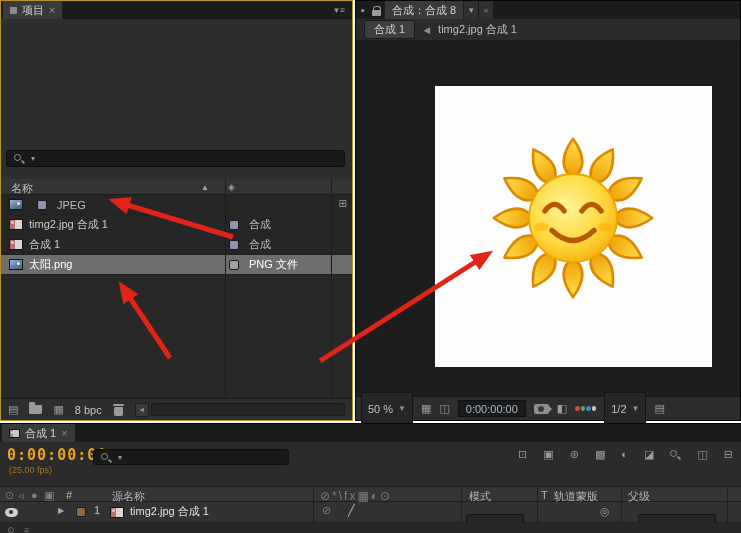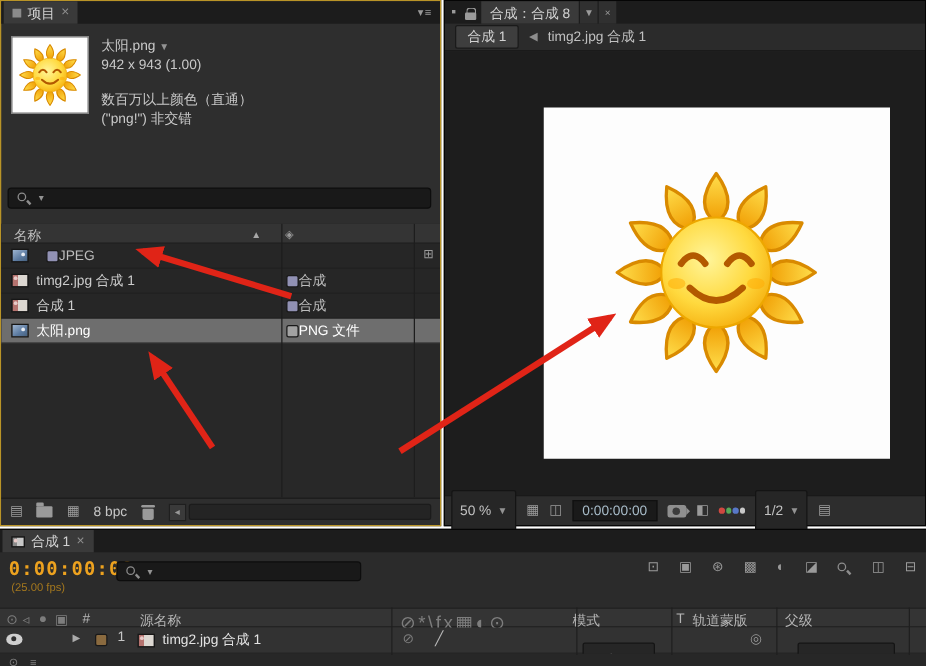--- a/index.html
+++ b/index.html
@@ -60,21 +60,21 @@
   .phead .h-name{position:absolute;left:10px;top:2px}
   .phead .sort{position:absolute;left:200px;top:4px;font-size:8px;color:#a8a8a8}
   .phead .h-label{position:absolute;left:227px;top:3px;color:#9a9a9a;font-size:9px}
   .phead .h-type{position:absolute;left:246px;top:16px}
   .prow{position:relative;height:20px;border-bottom:1px solid #212121;display:flex;align-items:center;background:#262626}
   .prow.sel{background:#6e6e6e}
   .prow.sel .nm,.prow.sel .tp{color:#fff}
   .ric{margin-left:8px}
   .nm{margin-left:6px;width:186px;color:#cccccc;white-space:nowrap;overflow:hidden}
   .prow .chip{margin-left:14px}
-  .tp{color:#bdbdbd;white-space:nowrap}
+  .tp{margin-left:10px;color:#bdbdbd;white-space:nowrap}
   .rowend{position:absolute;right:5px;top:4px;font-size:10px}
   .colline{position:absolute;top:0;bottom:0;width:1px;background:#1d1d1d}
   #proj-footer{position:absolute;left:0;right:0;bottom:0;height:22px;background:#2e2e2e;border-top:1px solid #191919;display:flex;align-items:center;gap:11px;padding:0 7px}
   .hscroll{flex:1;display:flex;align-items:center;gap:2px}
   .sbtn{width:14px;height:14px;background:#3a3a3a;border:1px solid #1f1f1f;color:#999;font-size:8px;display:flex;align-items:center;justify-content:center}
   .track{flex:1;height:13px;background:#242424;border:1px solid #1b1b1b;border-radius:2px}
 
   
   #comp{position:absolute;left:355px;top:0;width:386px;height:421px;background:#282828;border:1px solid #050505}
   #comp-crumbs{position:absolute;left:0;right:0;top:18px;height:22px;background:#2b2b2b;display:flex;align-items:center;gap:8px;padding:0 8px;border-bottom:1px solid #1a1a1a}
@@ -150,34 +150,20 @@
   <section id="project">
     <div class="tabbar">
       <div class="tab">
         <span class="tabsq"></span>
         <span>项目</span>
         <span class="x">×</span>
       </div>
       <span class="panelmenu">▾≡</span>
     </div>
 
-    <div class="proj-preview">
-      <div class="thumb">
-        <svg viewBox="-100 -100 200 200">
-            <use href="#sunArt"></use>
-          </svg>
-      </div>
-      <div class="pinfo">
-        <div><span>太阳.png</span> <span class="caret">▼</span></div>
-        <div>942 x 943 (1.00)</div>
-        <div class="gap"></div>
-        <div>数百万以上颜色（直通）</div>
-        <div>("png!") 非交错</div>
-      </div>
-    </div>
 
     <div class="search" id="proj-search">
       <span class="cssmag"></span>
       <span class="caret">▾</span>
     </div>
 
     <div id="proj-list">
       <div class="phead">
         <span class="h-name">名称</span>
         <span class="sort">▲</span>
@@ -307,22 +293,22 @@
       </div>
     </div>
 
     <div id="tl-head">
       <span style="left:5px" class="dim">⊙</span>
       <span style="left:18px" class="dim">◃</span>
       <span style="left:31px" class="dim">●</span>
       <span style="left:44px" class="dim">▣</span>
       <span style="left:66px">#</span>
       <span style="left:112px">源名称</span>
-      <span style="left:320px;letter-spacing:2px;font-size:15px" class="dim">⊘*\fx▦◐⊙</span>
-      <span style="left:458px">模式</span>
+      <span style="left:320px;letter-spacing:2px;font-size:12px" class="dim">⊘*\fx▦◐⊙</span>
+      <span style="left:469px">模式</span>
       <span style="left:541px">T</span>
       <span style="left:554px">轨道蒙版</span>
       <span style="left:628px">父级</span>
     </div>
 
     <div id="tl-row">
       <span style="left:5px;top:5px"><i class="csseye"></i></span>
       <span style="left:58px;top:4px;font-size:8px;color:#aaa">▶</span>
       <i class="lchip"></i>
       <span style="left:94px">1</span>

